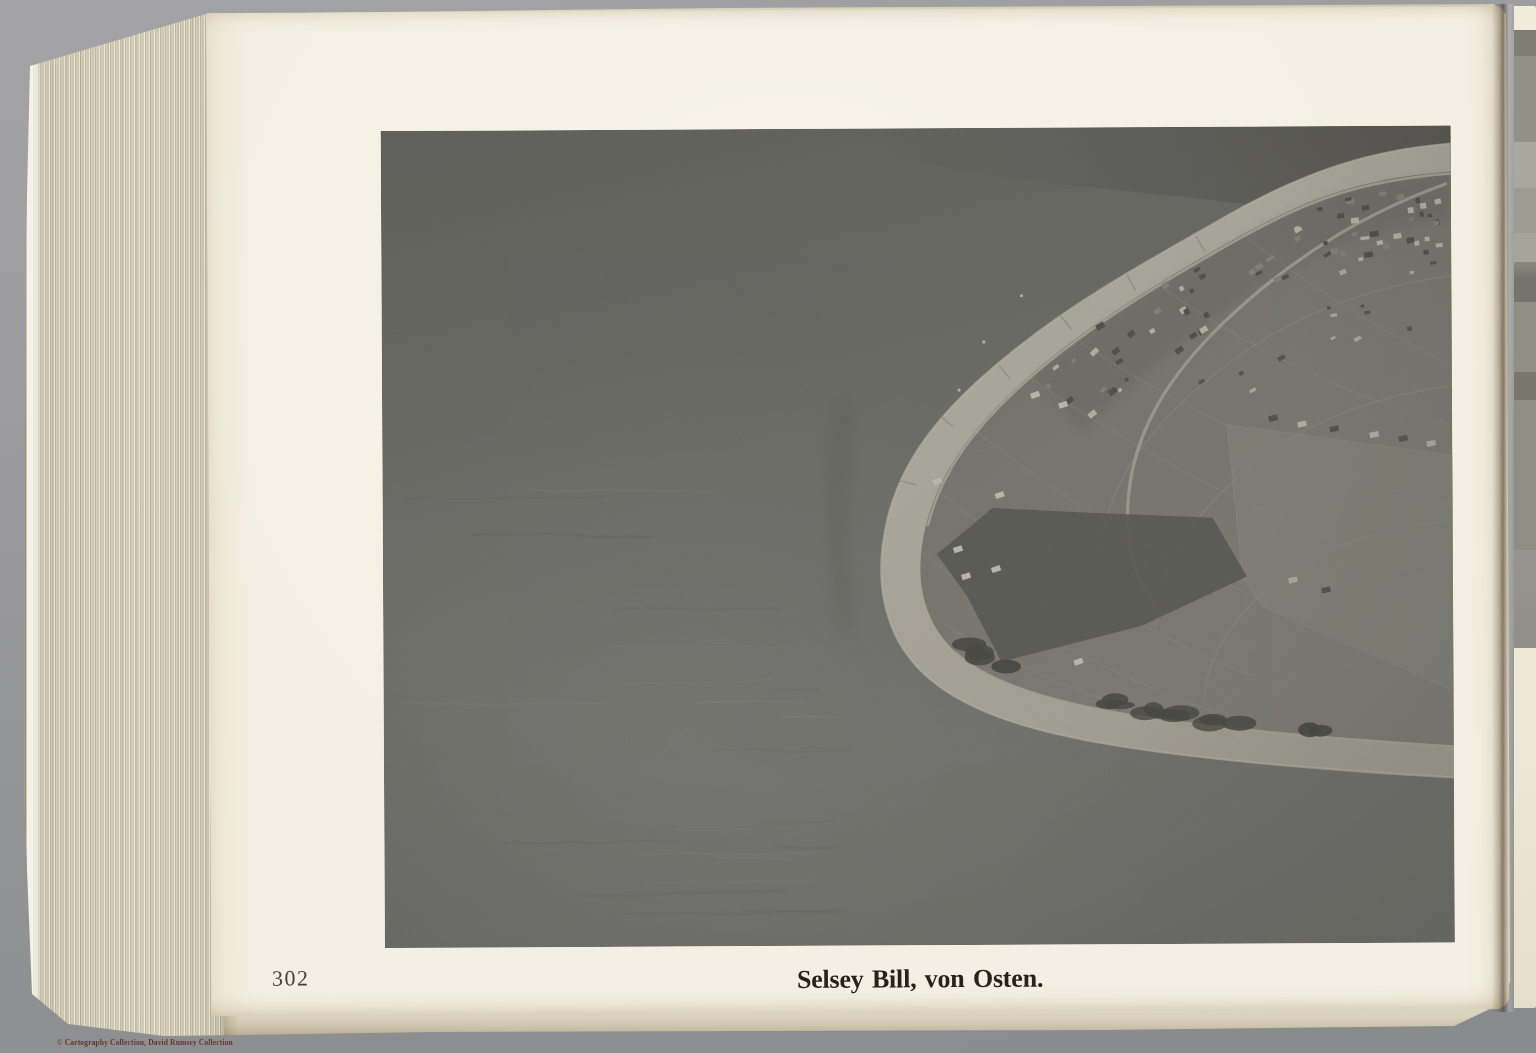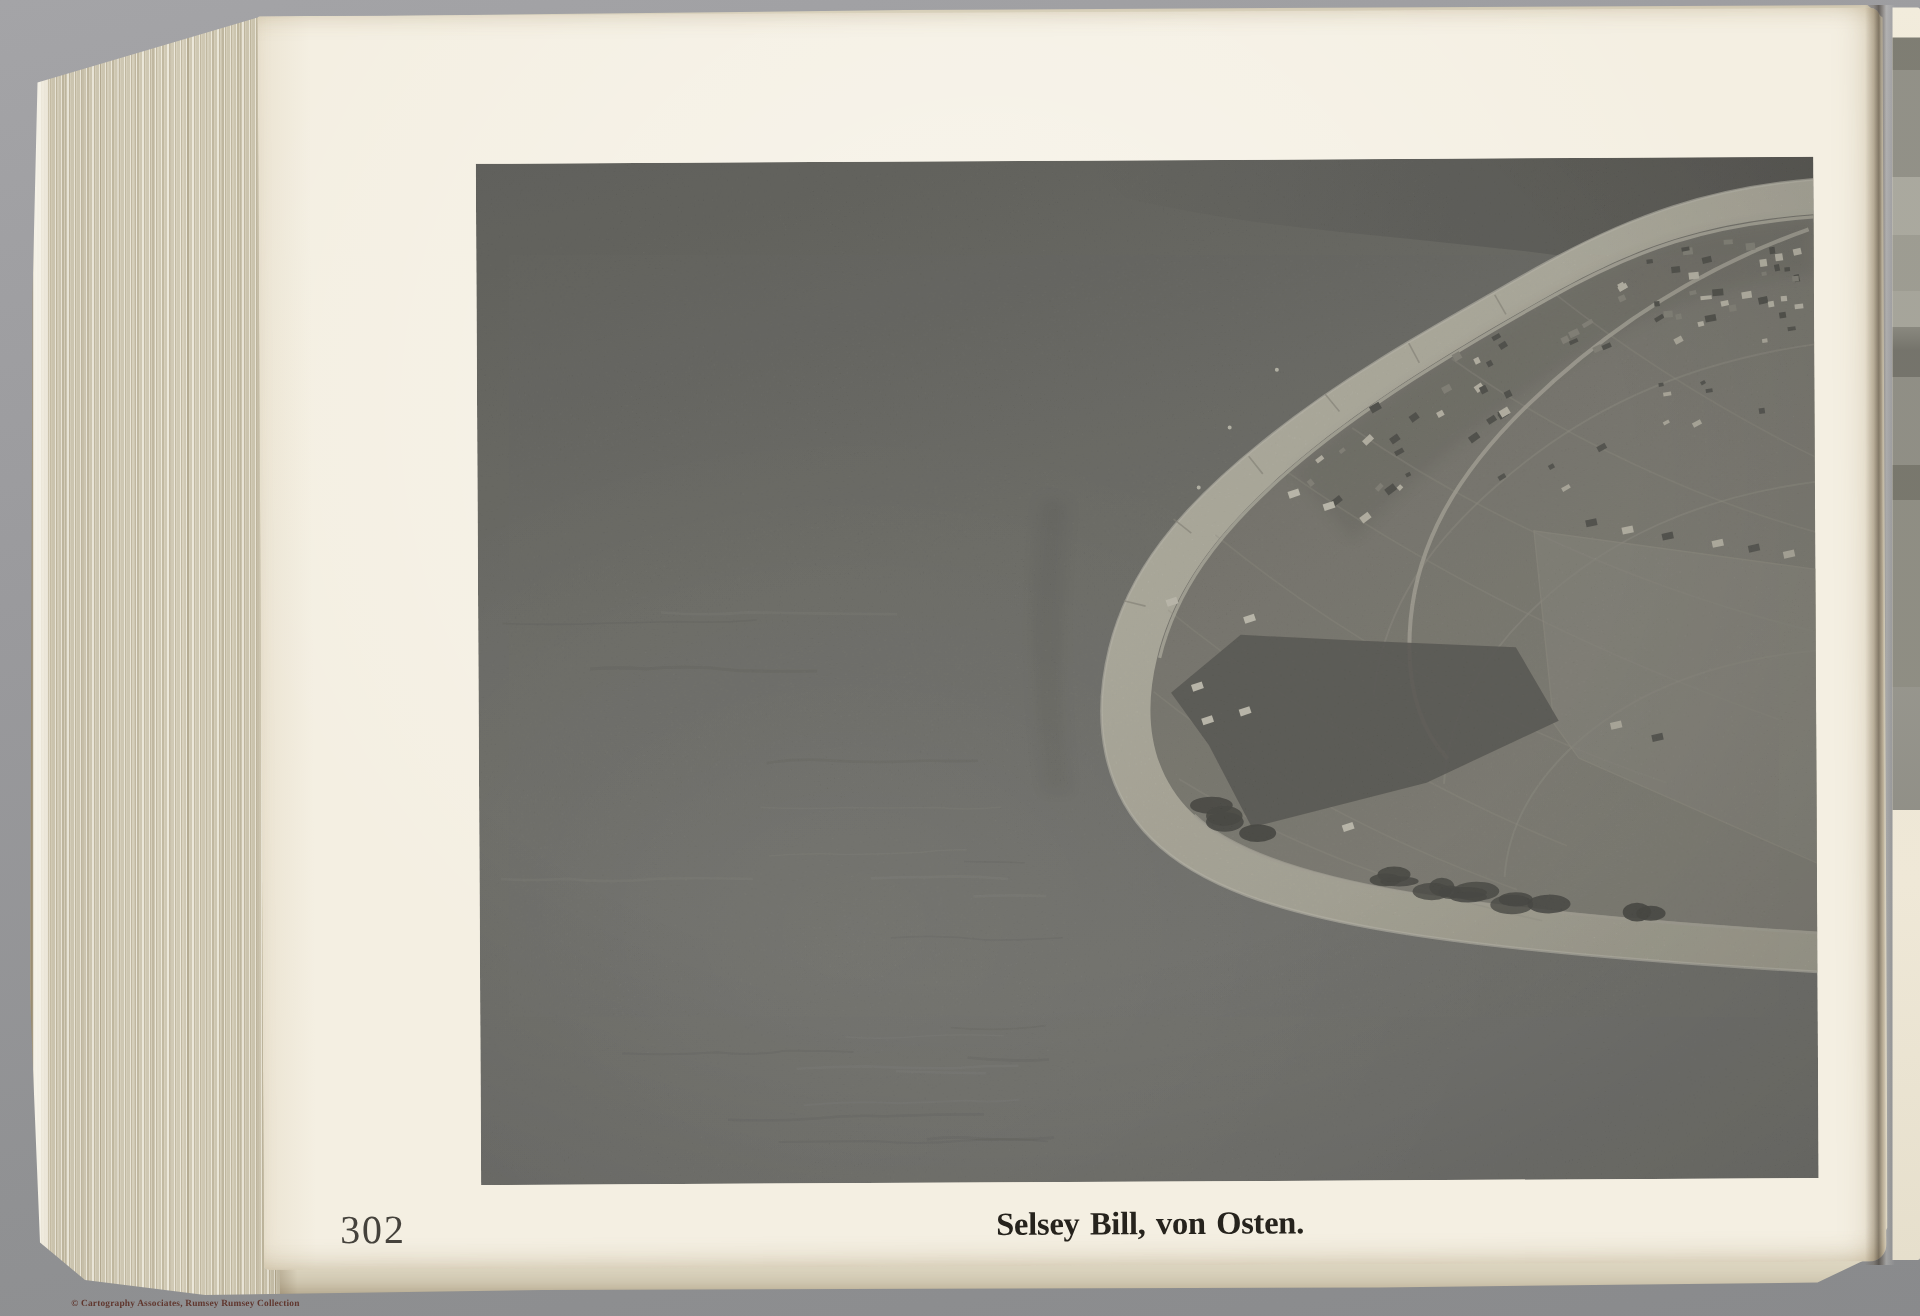--- a/index.html
+++ b/index.html
@@ -29,21 +29,21 @@
   
   .main-page{position:absolute;left:206px;top:13px;width:1298px;height:1003px;
     transform:rotate(-0.3deg);transform-origin:0 0;
     background:#f4efe2;border-radius:2px 8px 14px 4px;
     background-image:radial-gradient(ellipse at 45% 32%,rgba(255,255,255,.38),rgba(255,255,255,0) 62%),
       linear-gradient(90deg,rgba(190,170,130,.16),rgba(190,170,130,0) 42px);
     box-shadow:inset -20px 0 26px -12px rgba(160,140,100,.5),
                inset 0 -14px 22px -14px rgba(160,140,100,.45),
                inset 0 12px 18px -14px rgba(170,150,110,.32);}
   .photo{position:absolute;left:174px;top:119px;width:1070px;height:817px;display:block;}
-  .folio{position:absolute;left:61px;top:953px;font-size:32px;letter-spacing:1.5px;
+  .folio{position:absolute;left:61px;top:953px;font-size:22px;letter-spacing:1.5px;
     color:#45423c;}
   .caption{position:absolute;left:174px;top:955px;width:1070px;text-align:center;
     font-weight:700;font-size:26px;letter-spacing:-0.2px;word-spacing:2px;color:#26231d;}
   
   .gutter{position:absolute;left:1492px;top:4px;width:24px;height:1008px;
     background:linear-gradient(90deg,rgba(90,74,52,0) 0,rgba(90,74,52,.28) 7px,
       rgba(48,38,26,.5) 11px,rgba(90,74,52,.25) 14px,rgba(250,246,236,.22) 17px,
       rgba(90,74,52,0) 24px);}
   .facing-page{position:absolute;left:1514px;top:6px;width:22px;height:1002px;
     background:linear-gradient(180deg,#f2ecdc,#ece5d3 30%,#efe8d7 70%,#e6dfcc);
@@ -333,14 +333,14 @@
     <div class="folio">302</div>
     <div class="caption">Selsey Bill, von Osten.</div>
   </div>
 
   <div class="gutter"></div>
 
   <div class="facing-page">
     <div class="facing-photo"></div>
   </div>
 
-  <div class="watermark">© Cartography Associates, Rumsey Rumsey Collection</div>
+  <div class="watermark">© Cartography Collection, David Rumsey Collection</div>
 </div>
 
 </body></html>

